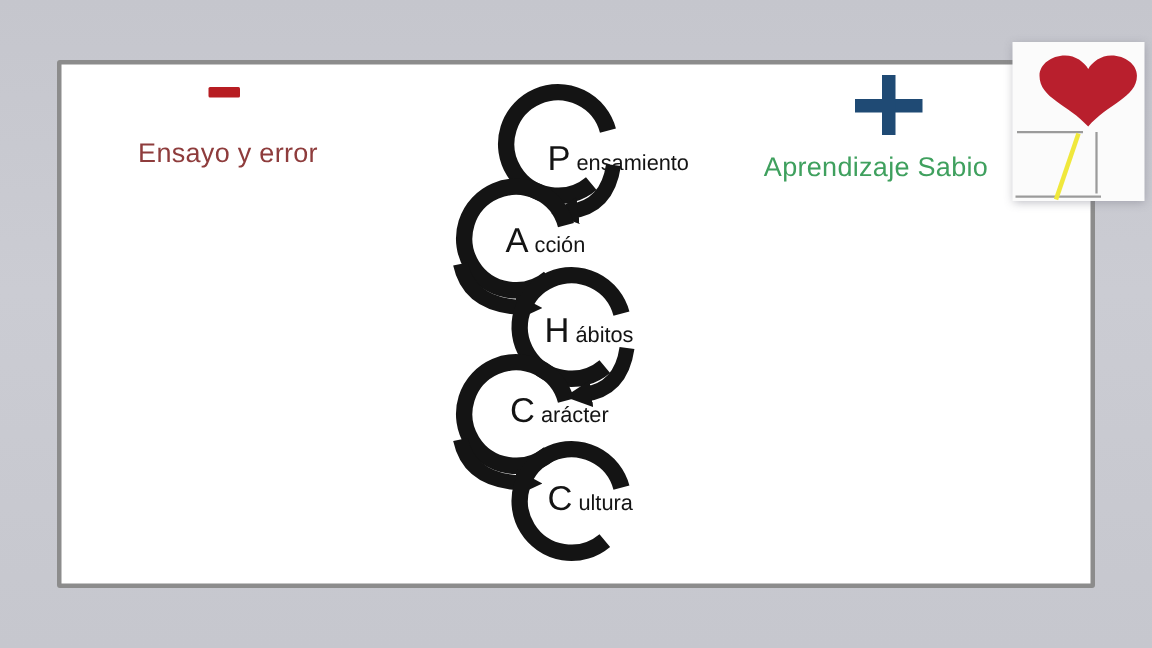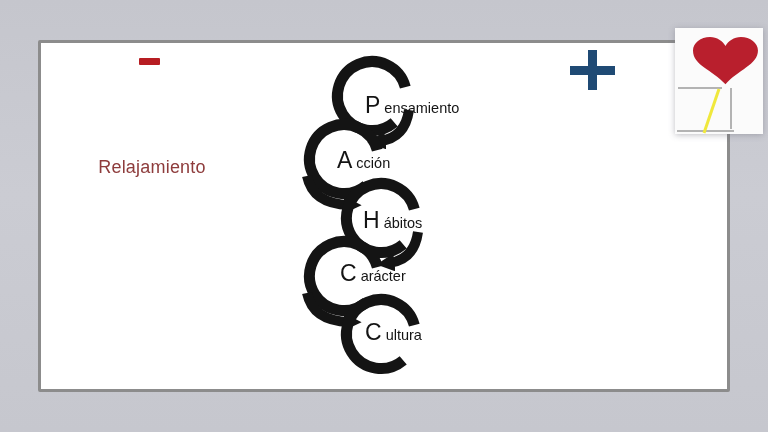--- a/index.html
+++ b/index.html
@@ -42,23 +42,24 @@
   }
   .logo-card svg{display:block;}
 </style>
 </head>
 <body>
 
 <div class="stage">
   <div class="slide"></div>
 
   <div class="minus-shape"></div>
-  <div class="label neg neg2">Relajamiento</div>
+  <div class="label neg neg1">Ensayo y error</div>
 
   <div class="plus-shape"></div>
+  <div class="label pos pos1">Aprendizaje Sabio</div>
 
   <svg class="cycle-svg" viewBox="0 0 768 432" aria-hidden="true">
     <defs>
       <marker id="ah" viewBox="0 0 2 2" markerWidth="1.8" markerHeight="1.8" refX="0.6" refY="1" orient="auto" markerUnits="strokeWidth">
         <path d="M0,0 L2,1 L0,2 Z"></path>
       </marker>
     </defs>
 
     <g>
       <path class="ring" d="M 405.3 87.1 A 34.5 34.5 0 1 0 394.2 122.4"></path>

